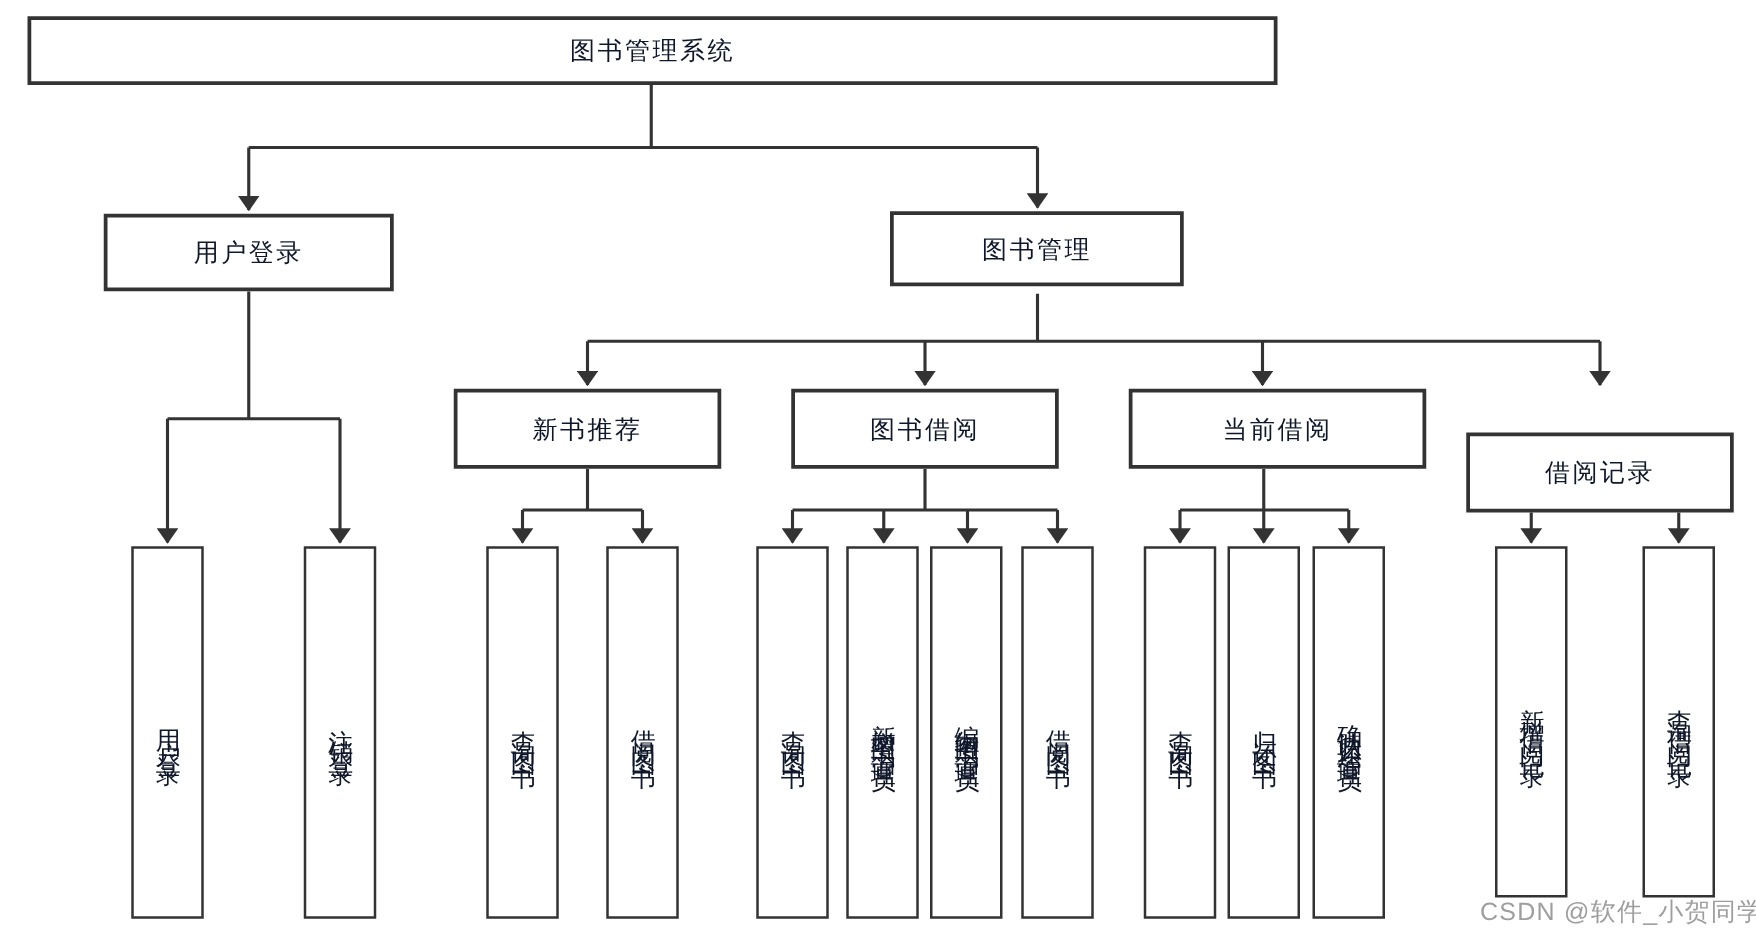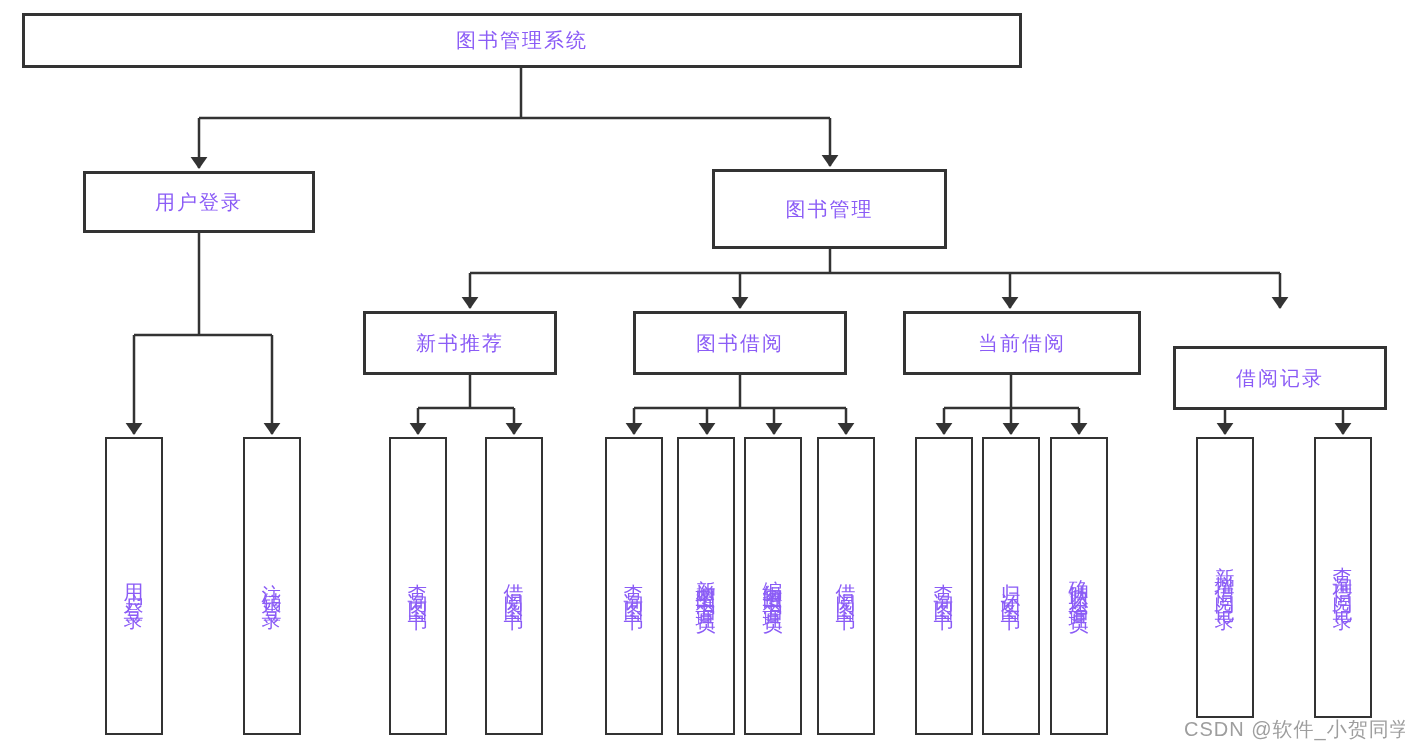--- a/index.html
+++ b/index.html
@@ -3,21 +3,21 @@
 <meta charset="utf-8">
 <style>
   html,body{margin:0;padding:0;background:#ffffff;}
   body{font-family:"Liberation Sans","DejaVu Sans",sans-serif;}
   #canvas{position:relative;width:1405px;height:747px;background:#ffffff;overflow:hidden;}
   #wires{position:absolute;left:0;top:0;z-index:1;}
   .node{
     position:absolute;z-index:2;box-sizing:border-box;
     background:#ffffff;border:3px solid #333333;
     display:flex;align-items:center;justify-content:center;
-    color:#8b5cf6;font-size:20px;letter-spacing:2px;
+    color:#0f172a;font-size:20px;letter-spacing:2px;
   }
   .node.leaf{
     border-width:2.5px;
   }
   .leaf .vtext{
     writing-mode:vertical-rl;text-orientation:mixed;
     letter-spacing:9px;font-size:20px;line-height:1;
     white-space:nowrap;
   }
   .watermark{
@@ -80,25 +80,25 @@
     <line x1="1343" y1="405" x2="1343" y2="434" marker-end="url(#arrowhead)"></line>
   </svg>
 
   <div class="node" style="left:22px;top:13px;width:1000px;height:55px;">
     <span>图书管理系统</span>
   </div>
 
   <div class="node" style="left:83px;top:171px;width:232px;height:62px;">
     <span>用户登录</span>
   </div>
-  <div class="node" style="left:712px;top:169px;width:235px;height:80px;">
+  <div class="node" style="left:712px;top:169px;width:235px;height:60px;">
     <span>图书管理</span>
   </div>
 
-  <div class="node" style="left:363px;top:311px;width:194px;height:64px;">
+  <div class="node" style="left:363px;top:311px;width:214px;height:64px;">
     <span>新书推荐</span>
   </div>
   <div class="node" style="left:633px;top:311px;width:214px;height:64px;">
     <span>图书借阅</span>
   </div>
   <div class="node" style="left:903px;top:311px;width:238px;height:64px;">
     <span>当前借阅</span>
   </div>
   <div class="node" style="left:1173px;top:311px;width:214px;height:64px;margin-top:35px;">
     <span>借阅记录</span>

